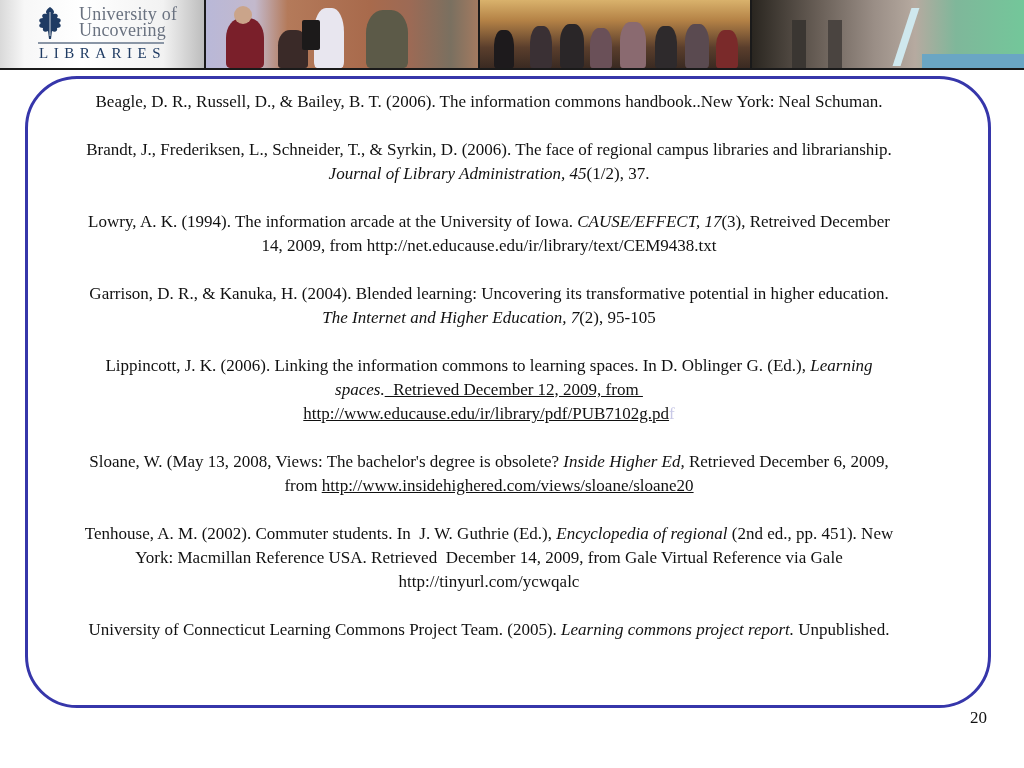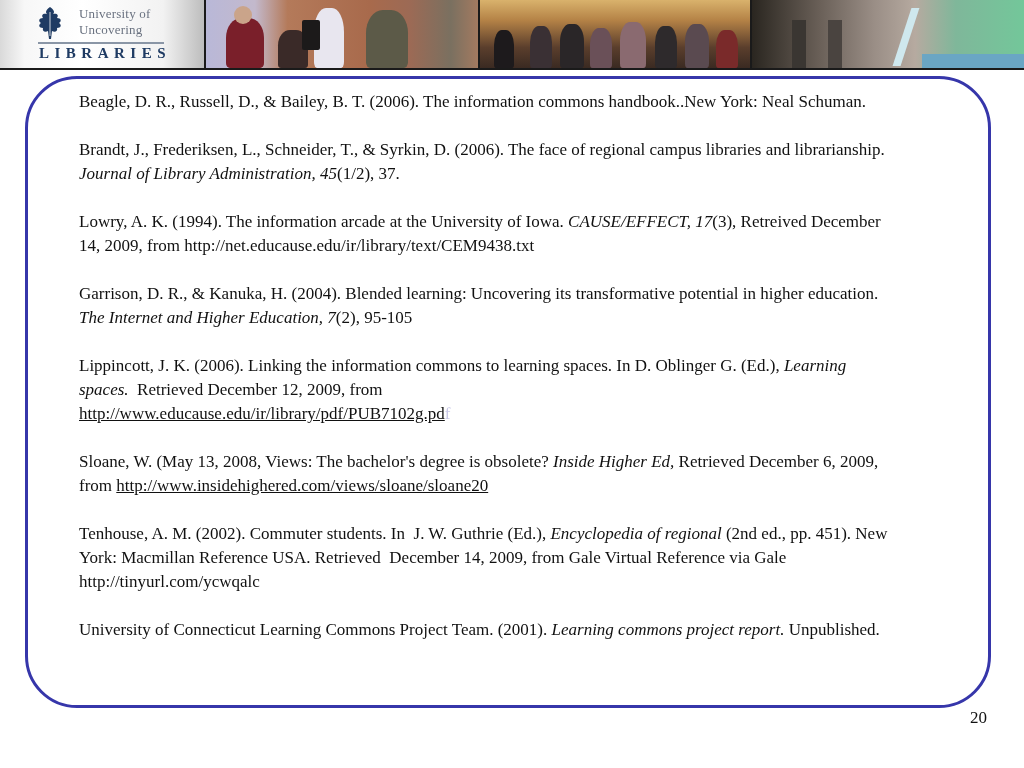--- a/index.html
+++ b/index.html
@@ -15,28 +15,28 @@
   }
   .logo-panel {
     width: 204px; height: 68px; flex: 0 0 204px; position: relative;
     background: linear-gradient(to right, #d9d9d9 0%, #f7f7f7 12%, #ffffff 40%, #f2f2f2 80%, #bdbdbd 100%);
     border-right: 2px solid #1a1a1a;
   }
   .logo-mark {
     position: absolute; left: 36px; top: 6px; width: 28px; height: 34px;
   }
   .logo-univ {
-    position: absolute; left: 79px; top: 6px; font-size: 13px; line-height: 16px;
+    position: absolute; left: 79px; top: 6px; font-size: 18px; line-height: 16px;
     color: #6a7280; letter-spacing: 0.2px;
   }
   .logo-rule {
     position: absolute; left: 38px; top: 42px; width: 126px; height: 2px; background: #8a96a6;
   }
   .logo-lib {
-    position: absolute; left: 39px; top: 45px; font-size: 15px; font-weight: bold;
+    position: absolute; left: 39px; top: 45px; font-size: 15px; font-weight: normal;
     letter-spacing: 5.5px; color: #1f3b63;
   }
   .photo { height: 68px; position: relative; overflow: hidden; }
   .photo-1 {
     flex: 0 0 272px; border-right: 2px solid #1a1a1a;
     background: linear-gradient(to right, #b9b8d8 0%, #c3b9cc 18%, #b47a5a 30%, #a86a4c 60%, #9c6a55 75%, #7a7060 90%, #a37a60 100%);
   }
   .photo-2 {
     flex: 0 0 270px; border-right: 2px solid #1a1a1a;
     background: linear-gradient(to bottom, #d9b26c 0%, #b48246 30%, #5a3e2c 70%, #3a2a22 100%);
@@ -47,21 +47,21 @@
   }
   .fig { position: absolute; border-radius: 40% 40% 10% 10%; }
   .card {
     position: absolute; left: 25px; top: 76px; width: 960px; height: 626px;
     border: 3px solid #3636aa; border-radius: 52px; box-sizing: content-box;
   }
   .refs {
     position: absolute; left: 79px; top: 90px; width: 820px;
     font-size: 17px; line-height: 24px;
   }
-  .ref { margin: 0 0 24px 0; }
+  .ref { margin: 0 0 24px 0; text-align: center; }
   .ref:last-child { margin-bottom: 0; }
   .ref i { font-style: italic; }
   .ref a { color: #111111; text-decoration: underline; margin-top: 12px; }
   .ghost { color: #c8c8e6; }
   .page-num {
     position: absolute; right: 37px; top: 706px; font-size: 17px; line-height: 24px;
   }
 </style>
 </head>
 <body>
@@ -109,22 +109,22 @@
 
 <div class="refs">
   <p class="ref"><span>Beagle, D. R., Russell, D., &amp; Bailey, B. T. (2006). The information commons handbook..New York: Neal Schuman.</span></p>
 
   <p class="ref"><span>Brandt, J., Frederiksen, L., Schneider, T., &amp; Syrkin, D. (2006). The face of regional campus libraries and librarianship. </span><i>Journal of Library Administration, 45</i><span>(1/2), 37.</span></p>
 
   <p class="ref"><span>Lowry, A. K. (1994). The information arcade at the University of Iowa. </span><i>CAUSE/EFFECT, 17</i><span>(3), Retreived December 14, 2009, from http://net.educause.edu/ir/library/text/CEM9438.txt</span></p>
 
   <p class="ref"><span>Garrison, D. R., &amp; Kanuka, H. (2004). Blended learning: Uncovering its transformative potential in higher education. </span><i>The Internet and Higher Education, 7</i><span>(2), 95-105</span></p>
 
-  <p class="ref"><span>Lippincott, J. K. (2006). Linking the information commons to learning spaces. In D. Oblinger G. (Ed.), </span><i>Learning spaces.</i><span style="white-space:pre-wrap;">  Retrieved December 12, 2009, from </span><br><a>http://www.educause.edu/ir/library/pdf/PUB7102g.pd</a><span class="ghost">f</span></p>
+  <p class="ref"><span>Lippincott, J. K. (2006). Linking the information commons to learning spaces. In D. Oblinger G. (Ed.), </span><i>Learning spaces.</i><span style="white-space:pre-wrap;text-decoration:underline;">  Retrieved December 12, 2009, from </span><br><a>http://www.educause.edu/ir/library/pdf/PUB7102g.pd</a><span class="ghost">f</span></p>
 
   <p class="ref"><span>Sloane, W. (May 13, 2008, Views: The bachelor's degree is obsolete? </span><i>Inside Higher Ed,</i><span> Retrieved December 6, 2009, from </span><a>http://www.insidehighered.com/views/sloane/sloane20</a></p>
 
   <p class="ref"><span style="white-space:pre-wrap;">Tenhouse, A. M. (2002). Commuter students. In  J. W. Guthrie (Ed.), </span><i>Encyclopedia of regional</i><span style="white-space:pre-wrap;"> (2nd ed., pp. 451). New York: Macmillan Reference USA. Retrieved  December 14, 2009, from Gale Virtual Reference via Gale http://tinyurl.com/ycwqalc</span></p>
 
-  <p class="ref"><span>University of Connecticut Learning Commons Project Team. (2001). </span><i>Learning commons project report.</i><span> Unpublished.</span></p>
+  <p class="ref"><span>University of Connecticut Learning Commons Project Team. (2005). </span><i>Learning commons project report.</i><span> Unpublished.</span></p>
 </div>
 
 <div class="page-num">20</div>
 
 </body></html>

